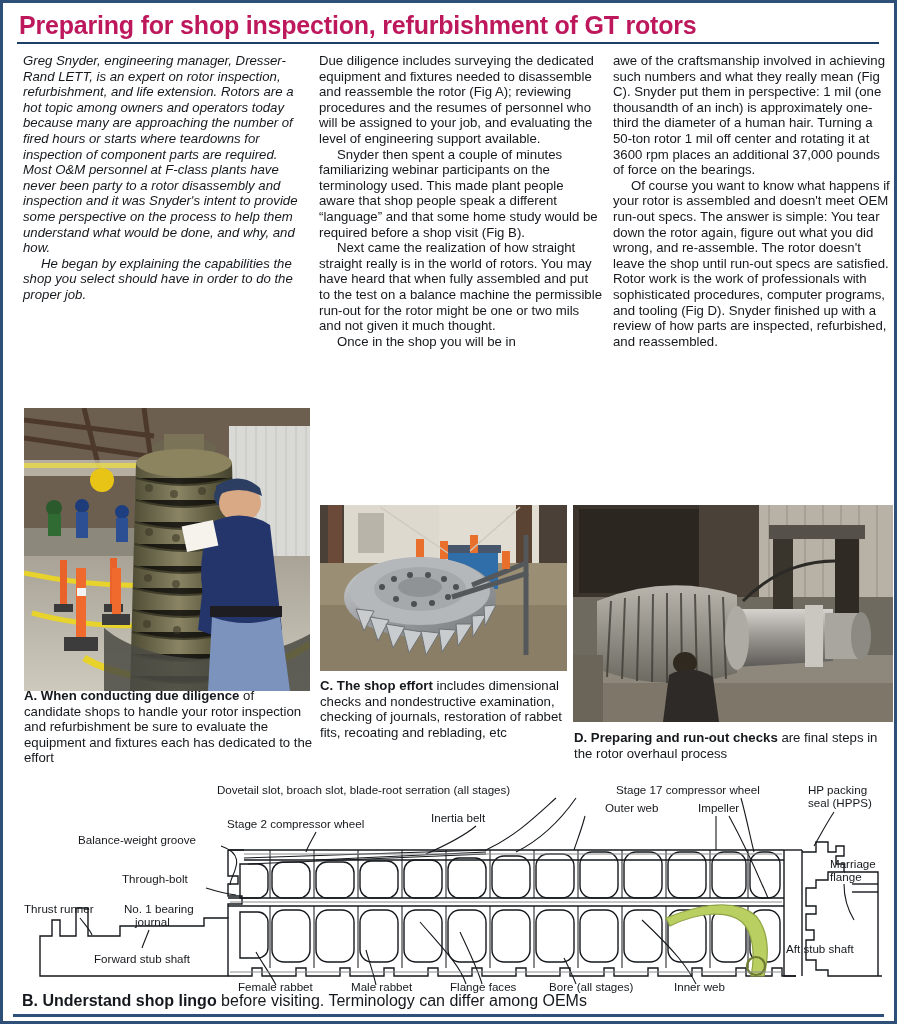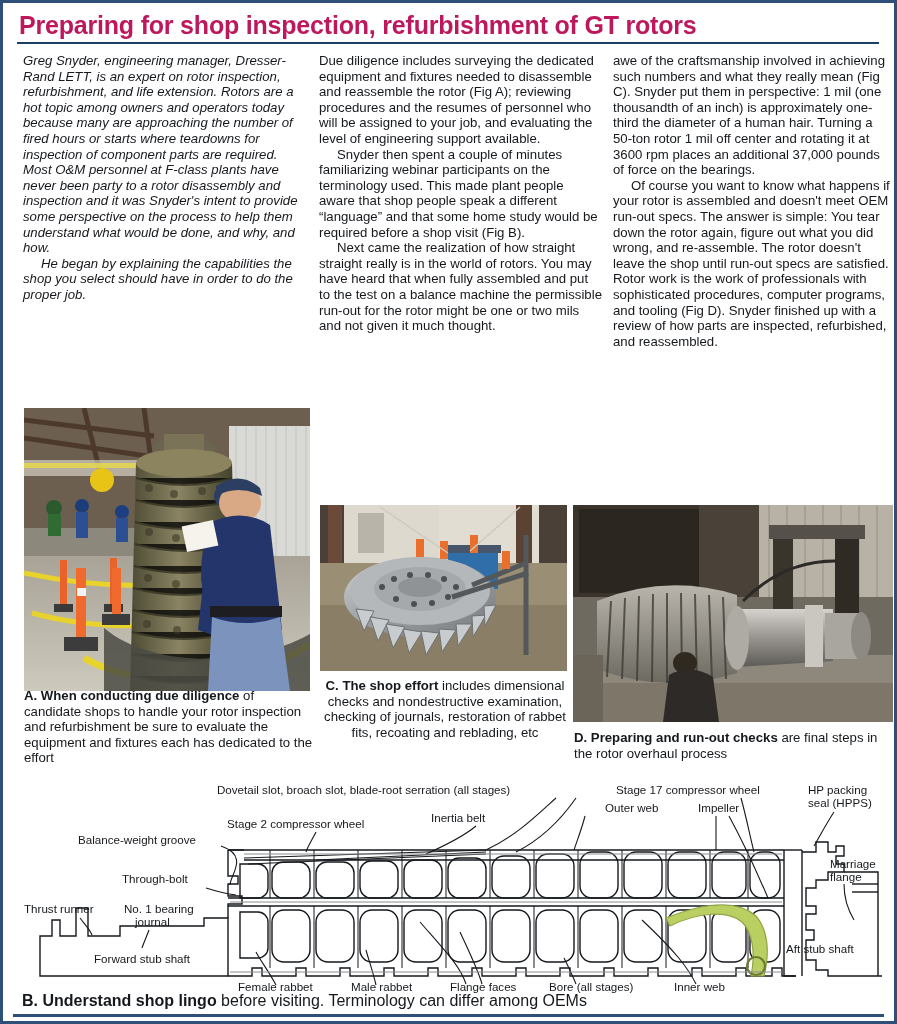--- a/index.html
+++ b/index.html
@@ -28,21 +28,21 @@
 
   
   .photo{position:absolute;overflow:hidden;background:#777;}
   #photoA{left:16px;top:400px;width:286px;height:283px;}
   #photoC{left:312px;top:497px;width:247px;height:166px;}
   #photoD{left:565px;top:497px;width:320px;height:217px;}
 
   .cap{position:absolute;font-size:13.2px;line-height:15.6px;color:#15181c;}
   .cap b{font-weight:bold;}
   #capA{left:16px;top:680px;width:290px;}
-  #capC{left:312px;top:670px;width:250px;text-align:center;}
+  #capC{left:312px;top:670px;width:250px;}
   #capD{left:566px;top:722px;width:320px;}
 
   
   .figB{position:absolute;left:8px;top:772px;width:866px;height:238px;}
   .figB svg{display:block;}
   .bcap{
     position:absolute;left:14px;top:984px;font-size:16px;color:#15181c;
   }
   .bcap b{font-weight:bold;}
   .bottom-rule{position:absolute;left:5px;right:5px;top:1006px;border-bottom:3px solid #2d4f78;}
@@ -60,20 +60,21 @@
 
   <div class="col" id="col1">
     <p>Greg Snyder, engineering manager, Dresser-Rand LETT, is an expert on rotor inspection, refurbishment, and life extension.  Rotors are a hot topic among owners and operators today because many are approaching the number of fired hours or starts where teardowns for inspection of component parts are required. Most O&amp;M personnel at F-class plants have never been party to a rotor disassembly and inspection and it was Snyder's intent to provide some perspective on the process to help them understand what would be done, and why, and how.</p>
     <p class="indent">He began by explaining the capabilities the shop you select should have in order to do the proper job.</p>
   </div>
 
   <div class="col" id="col2">
     <p>Due diligence includes surveying the dedicated equipment and fixtures needed to disassemble and reassemble the rotor (Fig A); reviewing procedures and the resumes of personnel who will be assigned to your job, and evaluating the level of engineering support available.</p>
     <p class="indent">Snyder then spent a couple of minutes familiarizing webinar participants on the terminology used. This made plant people aware that shop people speak a different “language” and that some home study would be required before a shop visit (Fig B).</p>
     <p class="indent">Next came the realization of how straight straight really is in the world of rotors. You may have heard that when fully assembled and put to the test on a balance machine the permissible run-out for the rotor might be one or two mils and not given it much thought.</p>
+    <p class="indent">Once in the shop you will be in</p>
   </div>
 
   <div class="col" id="col3">
     <p>awe of the craftsmanship involved in achieving such numbers and what they really mean (Fig C). Snyder put them in perspective: 1 mil (one thousandth of an inch) is approximately one-third the diameter of a human hair. Turning a 50-ton rotor 1 mil off center and rotating it at 3600 rpm places an additional 37,000 pounds of force on the bearings.</p>
     <p class="indent">Of course you want to know what happens if your rotor is assembled and doesn't meet OEM run-out specs. The answer is simple: You tear down the rotor again, figure out what you did wrong, and re-assemble. The rotor doesn't leave the shop until run-out specs are satisfied. Rotor work is the work of professionals with sophisticated procedures, computer programs, and tooling (Fig D). Snyder finished up with a review of how parts are inspected, refurbished, and reassembled.</p>
   </div>
 
   <div class="photo" id="photoA">
     <svg width="286" height="283" viewBox="0 0 286 283">
       <defs>

